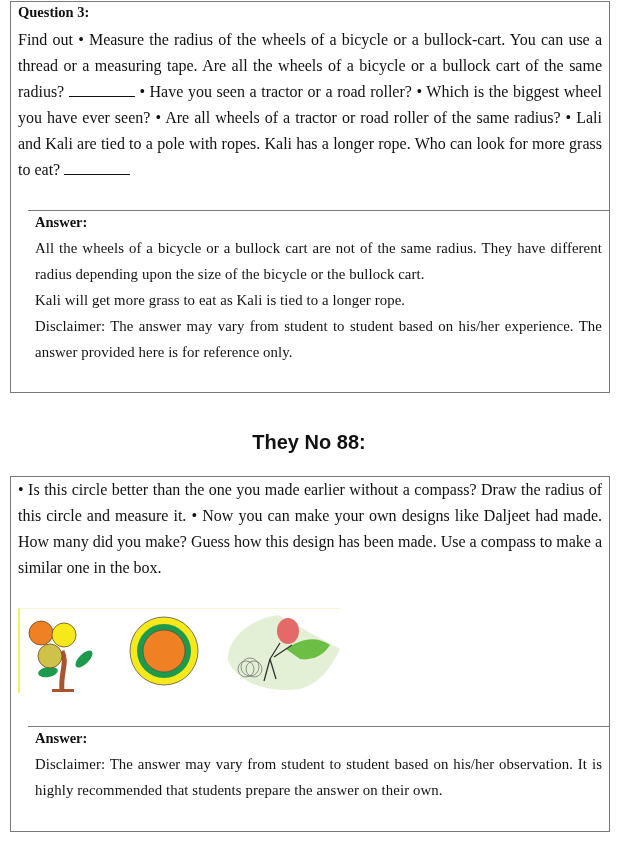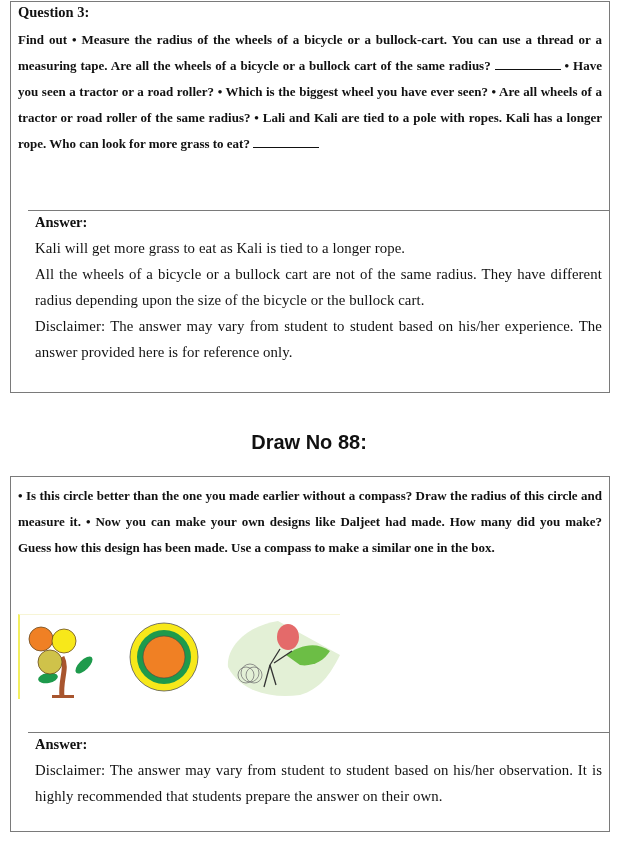--- a/index.html
+++ b/index.html
@@ -2,21 +2,21 @@
 <html><head>
 <meta charset="utf-8">
 <style>
   html, body { margin: 0; padding: 0; background: #ffffff; }
   body { width: 618px; height: 846px; position: relative; overflow: hidden;
          font-family: "Liberation Serif", serif; color: #111; }
   .box { position: absolute; left: 10px; width: 598px; border: 1px solid #7a7a7a; background: #fff; }
   .cell { position: relative; padding: 0 7px 0 7px; box-sizing: border-box; }
   .divider { border-top: 1px solid #7a7a7a; margin-left: 17px; }
   .label { font-weight: bold; font-size: 14.5px; line-height: 18px; padding-top: 1px; }
-  .q-text { font-weight: bold; font-size: 13px; line-height: 26px; text-align: justify; }
+  .q-text { font-weight: normal; font-size: 16px; line-height: 26px; text-align: justify; }
   .a-text { font-size: 14.8px; line-height: 26px; text-align: justify; letter-spacing: 0.1px; }
   .a-line { display: block; }
   .blank { display: inline-block; width: 66px; border-bottom: 1.3px solid #111; height: 12px; vertical-align: baseline; }
   .page-heading { position: absolute; left: 0; width: 618px; top: 431px; text-align: center;
                   font-family: "Liberation Sans", sans-serif; font-weight: bold; font-size: 20px; }
   .figure-strip { position: absolute; left: 7px; top: 131px; width: 320px; height: 84px;
                   border-left: 2px solid #f3ef60; border-top: 1px solid #f7f5d6; }
 </style>
 </head>
 <body>
@@ -24,32 +24,32 @@
 <div class="box" style="top:1px; height:390px;">
   <div class="cell" style="height:208px;">
     <div class="label">Question 3:</div>
     <div class="q-text" style="margin-top:6px;">
       <span>Find out • Measure the radius of the wheels of a bicycle or a bullock-cart. You can use a thread or a measuring tape. Are all the wheels of a bicycle or a bullock cart of the same radius? </span><span class="blank"></span><span> • Have you seen a tractor or a road roller? • Which is the biggest wheel you have ever seen? • Are all wheels of a tractor or road roller of the same radius? • Lali and Kali are tied to a pole with ropes. Kali has a longer rope. Who can look for more grass to eat? </span><span class="blank"></span>
     </div>
   </div>
   <div class="cell divider" style="height:181px;">
     <div class="label" style="padding-top:2px;">Answer:</div>
     <div class="a-text" style="margin-top:4px;">
+      <span class="a-line">All the wheels of a bicycle or a bullock cart are not of the same radius. They have different radius depending upon the size of the bicycle or the bullock cart.</span>
       <span class="a-line">Kali will get more grass to eat as Kali is tied to a longer rope.</span>
-      <span class="a-line">All the wheels of a bicycle or a bullock cart are not of the same radius. They have different radius depending upon the size of the bicycle or the bullock cart.</span>
       <span class="a-line">Disclaimer: The answer may vary from student to student based on his/her experience. The answer provided here is for reference only.</span>
     </div>
   </div>
 </div>
 
-<div class="page-heading">Draw No 88:</div>
+<div class="page-heading">They No 88:</div>
 
 <div class="box" style="top:476px; height:354px;">
   <div class="cell" style="height:249px;">
-    <div class="q-text" style="margin-top:6px;">• Is this circle better than the one you made earlier without a compass? Draw the radius of this circle and measure it. • Now you can make your own designs like Daljeet had made. How many did you make? Guess how this design has been made. Use a compass to make a similar one in the box.</div>
+    <div class="q-text" style="">• Is this circle better than the one you made earlier without a compass? Draw the radius of this circle and measure it. • Now you can make your own designs like Daljeet had made. How many did you make? Guess how this design has been made. Use a compass to make a similar one in the box.</div>
 
     <div class="figure-strip">
 
       <svg width="80" height="84" viewBox="0 0 80 84" style="position:absolute; left:4px; top:2px;">
         <path d="M38 40 C44 52, 36 62, 38 80" stroke="#a8552e" stroke-width="5" fill="none"></path>
         <rect x="28" y="78" width="22" height="3" fill="#a8552e"></rect>
         <ellipse cx="60" cy="48" rx="11" ry="5" transform="rotate(-45 60 48)" fill="#1e9a4c"></ellipse>
         <ellipse cx="24" cy="61" rx="10" ry="5" transform="rotate(-10 24 61)" fill="#1e9a4c"></ellipse>
         <circle cx="17" cy="22" r="12" fill="#f08024" stroke="#6a4a20" stroke-width="0.8"></circle>
         <circle cx="40" cy="24" r="12" fill="#f7e81a" stroke="#6a4a20" stroke-width="0.8"></circle>

